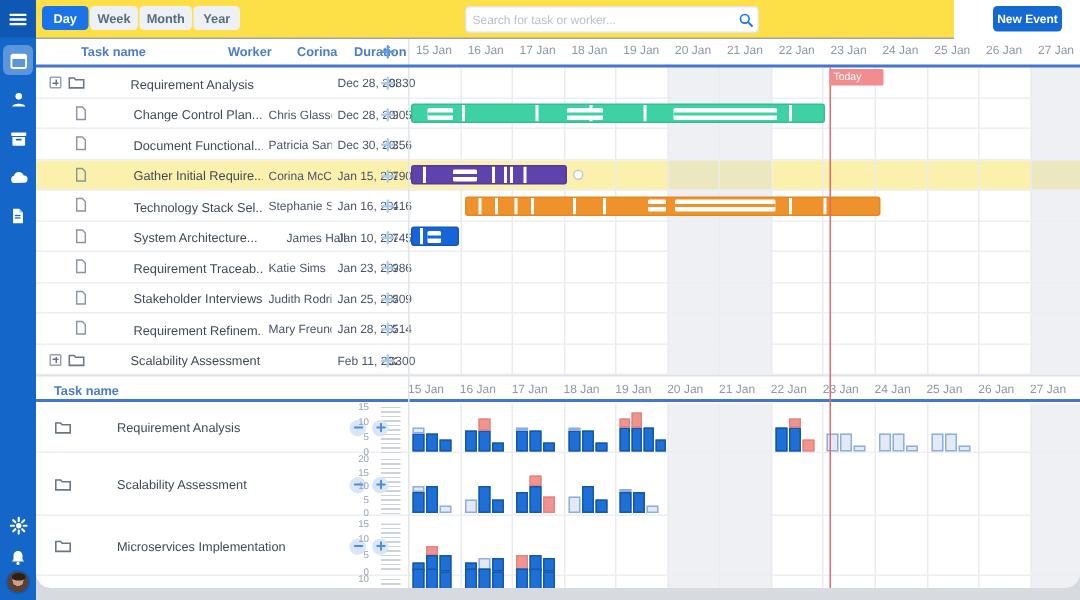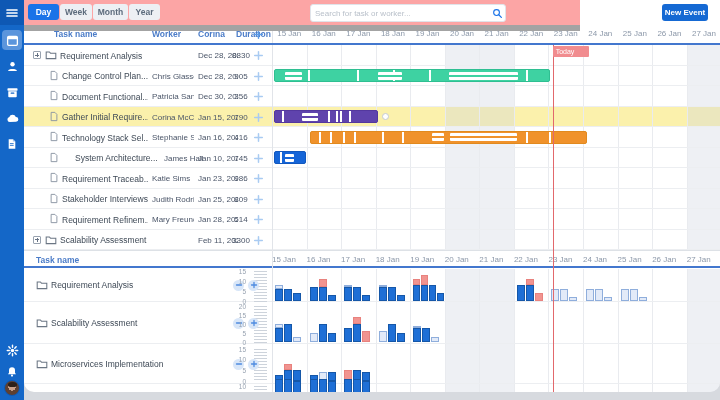--- a/index.html
+++ b/index.html
@@ -6,38 +6,38 @@
   #app{position:relative;width:720px;height:400px;overflow:hidden;background:#D7DADF;
        font-family:"Liberation Sans",sans-serif;-webkit-font-smoothing:antialiased;}
   #sidebar{position:absolute;left:0;top:0;width:24px;height:400px;background:#1467C8;z-index:30;}
   .side-item{position:absolute;left:0;width:24px;height:24px;display:flex;align-items:center;justify-content:center;}
   .side-item.menu{background:#0E58B4;height:25px;}
   .side-item .bg{position:absolute;left:2px;top:2px;right:2px;bottom:2px;border-radius:4px;}
   .side-item.active .bg{background:#5B95DC;}
   .side-item svg{position:relative;z-index:1;}
   #panel{position:absolute;left:24px;top:0;width:696px;height:392px;background:#FFFFFF;
          border-radius:0 0 10px 10px;overflow:hidden;z-index:5;}
-  #toolbar{position:absolute;left:0;top:0;width:556px;height:25px;background:#fca5a5;border-bottom:6px solid #a3a3a3;z-index:12;}
+  #toolbar{position:absolute;left:0;top:0;width:612px;height:25px;background:#fde047;border-bottom:1px solid #a3a3a3;z-index:12;}
   .vbtn{position:absolute;top:4px;height:16px;border-radius:3px;background:#EDF0F4;color:#5C6B7C;
         font-size:8.5px;font-weight:bold;display:flex;align-items:center;justify-content:center;cursor:pointer;}
   .vbtn.active{background:#1A73E8;color:#fff;}
   #search-box{position:absolute;left:286px;top:4px;width:194px;height:16px;border:1px solid #E0E4EA;border-radius:3px;
         background:#fff;display:flex;align-items:center;}
   #search-box input{border:0;outline:0;flex:1;font-size:8px;color:#5C6B7C;padding:0 4px;font-family:"Liberation Sans",sans-serif;background:transparent;}
   #search-box input::placeholder{color:#B9C0CA;}
   #new-event{position:absolute;left:638px;top:4px;width:46px;height:17px;background:#1569D3;color:#fff;border-radius:3px;
         font-size:8px;font-weight:bold;display:flex;align-items:center;justify-content:center;cursor:pointer;}
   .hdr-cell{position:absolute;top:25px;height:18px;line-height:18px;font-size:8.5px;font-weight:bold;color:#4B7CC8;z-index:6;}
   .day-lbl{position:absolute;height:18px;line-height:18px;font-size:8px;color:#8C98A9;text-align:center;z-index:6;}
   .blue-line{position:absolute;left:0;width:696px;height:2px;background:#4377CE;z-index:7;}
   .rowline{position:absolute;left:0;width:696px;height:1px;background:#ECEEF1;z-index:3;}
   .gridline{position:absolute;width:1px;background:#E9EBEF;z-index:2;}
   .weekend{position:absolute;background:rgba(205,212,224,0.35);z-index:1;}
   .selrow{position:absolute;background:#FBF1AC;z-index:0;}
-  .cell-txt{position:absolute;font-size:8.5px;color:#3E4956;white-space:nowrap;overflow:hidden;z-index:6;}
+  .cell-txt{position:absolute;font-size:8.5px;color:#3E4956;white-space:nowrap;overflow:hidden;z-index:6;margin-left:27px;}
   .cell-sub{font-size:8px;color:#4A5568;}
   .rowplus{position:absolute;z-index:6;display:flex;align-items:center;justify-content:center;width:12px;height:12px;cursor:pointer;}
   .bar{position:absolute;height:13px;border-radius:2px;box-sizing:border-box;z-index:5;overflow:hidden;}
   .bar .slit{position:absolute;top:0;bottom:0;width:2px;background:#fff;}
   .bar .window{position:absolute;top:1.5px;bottom:1.5px;background:#fff;border-radius:1px;}
   .bar .window i{position:absolute;left:0;right:0;top:50%;margin-top:-1px;height:2px;display:block;}
   .handle{position:absolute;width:7px;height:7px;border-radius:50%;background:#fff;border:1px solid #C6CBD3;z-index:6;box-sizing:border-box;}
   #today-line{position:absolute;width:1px;background:#E2686C;z-index:8;}
   #today-lbl{position:absolute;height:11px;background:#F18C8F;color:#fff;font-size:7px;line-height:11px;
         padding-left:3px;width:33px;border-radius:1px;z-index:9;}
@@ -307,21 +307,21 @@
           <div class="window" style="left: 50.5%; width: 24.5%;">
             <i style="background: rgb(240, 146, 43);"></i>
           </div>
         </div>
         <div class="rowline" style="top: 167px;"></div>
         <div class="icon-flex" style="position: absolute; left: 25px; top: 151.75px; width: 10px; height: 11px; z-index: 6;">
           <svg width="10" height="11" viewBox="0 0 16 16" xmlns="http://www.w3.org/2000/svg">
             <path d="M3.4 1.4h6L12.6 4.6v10h-9.2z" fill="none" stroke="#8A94A2" stroke-width="1.5"></path>
           </svg>
         </div>
-        <div class="cell-txt" style="left: 51px; top: 153px; width: 86px;">System Architecture...</div>
+        <div class="cell-txt" style="left: 38px; top: 153px; width: 86px;">System Architecture...</div>
         <div class="cell-txt cell-sub" style="left: 140px; top: 153.5px; width: 42px;">James Hall</div>
         <div class="cell-txt cell-sub" style="left: 174px; top: 153.5px; width: 40px;">Jan 10, 2024</div>
         <div class="cell-txt cell-sub" style="left: 196px; top: 153.5px; width: 42px; text-align: center;">745</div>
         <div class="rowplus" style="position: absolute; left: 228px; top: 152px;">
           <svg width="11" height="11" viewBox="0 0 16 16" xmlns="http://www.w3.org/2000/svg">
             <path d="M8 2.5v11M2.5 8h11" stroke="#A9CBF2" stroke-width="2.2" stroke-linecap="round"></path>
           </svg>
         </div>
         <div class="bar" style="left: 250px; top: 151px; width: 31.8688px; background: rgb(21, 101, 216); border: 1px solid rgb(18, 88, 190);">
           <div class="slit" style="left: 18%;"></div>

